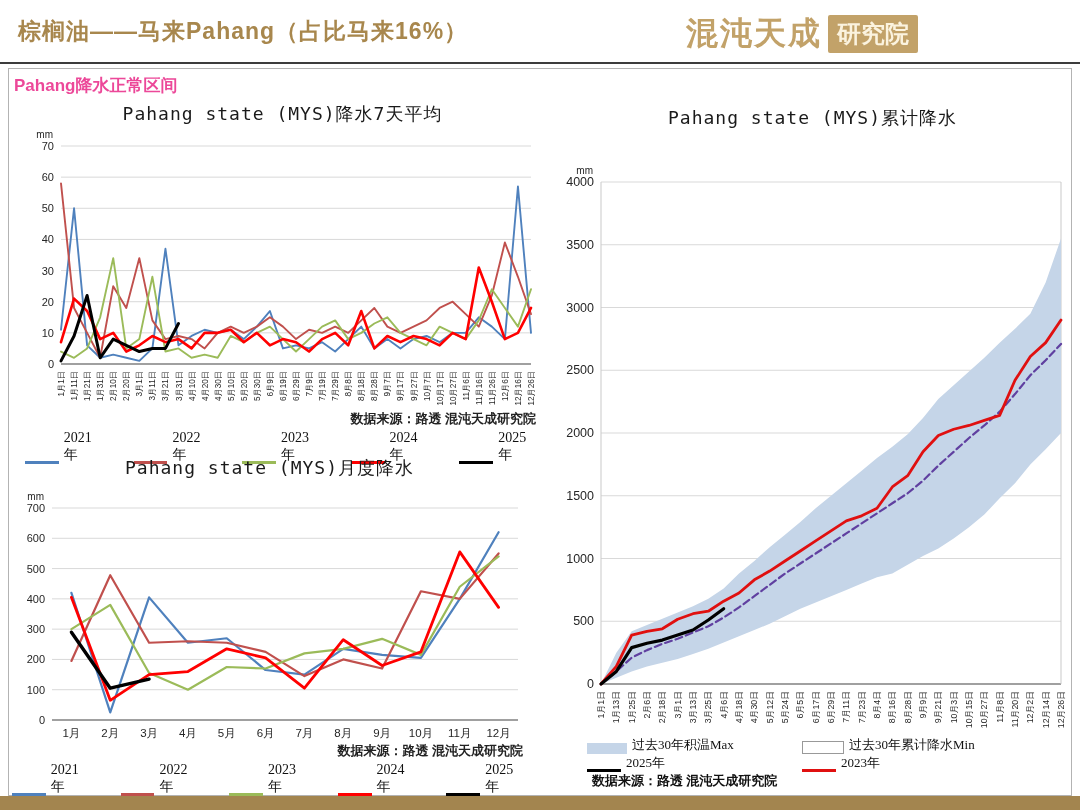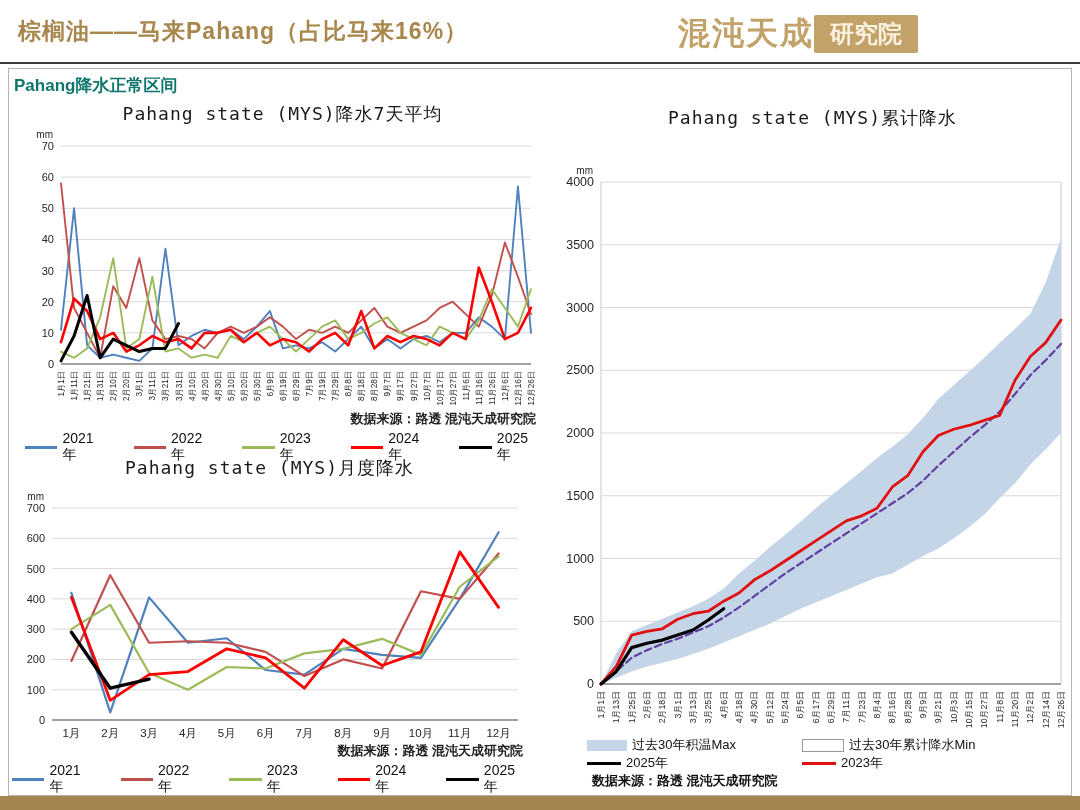--- a/index.html
+++ b/index.html
@@ -1,40 +1,40 @@
 <!DOCTYPE html>
 <html><head>
 <meta charset="utf-8">
 <style>
   html,body{margin:0;padding:0;background:#fff;}
   body{width:1080px;height:810px;position:relative;overflow:hidden;
        font-family:"Liberation Sans","DejaVu Sans",sans-serif;color:#1a1a1a;}
   .header{position:absolute;left:0;top:0;width:960px;height:62px;background:#fff;}
   .header-title{position:absolute;left:18px;top:16px;font-size:23px;font-weight:bold;
        color:#A8874D;letter-spacing:1px;}
-  .logo{position:absolute;right:42px;top:12px;display:flex;align-items:center;}
+  .logo{position:absolute;right:42px;top:12px;display:flex;align-items:center;gap:6px;}
   .logo-text{font-family:"Liberation Serif","DejaVu Serif",serif;font-weight:bold;
        font-size:32px;color:#C2A269;letter-spacing:2px;}
   .logo-badge{font-family:"Liberation Serif","DejaVu Serif",serif;font-weight:bold;
-       font-size:24px;color:#FBF3DF;background:#C2A269;padding:3px 16px;border-radius:2px;}
+       font-size:24px;color:#FBF3DF;background:#C2A269;padding:3px 9px;border-radius:2px;}
   .divider{position:absolute;left:0;top:62px;width:1080px;height:0;border-top:2px solid #3c3c3c;}
   .content-box{position:absolute;left:8px;top:68px;width:1062px;height:726px;
        border:1px solid #b3b3b3;background:#fff;}
-  .section-title{position:absolute;left:14px;top:74px;font-size:17px;font-weight:bold;color:#0f766e;}
+  .section-title{position:absolute;left:14px;top:74px;font-size:17px;font-weight:bold;color:#ec4899;}
   .chart{position:absolute;width:515px;}
   #chart1{left:25px;top:102px;}
   #chart2{left:12px;top:456px;}
   #chart3{left:555px;top:106px;}
   .chart-title{height:24px;text-align:center;font-size:18px;letter-spacing:1px;color:#1a1a1a;
        font-family:"DejaVu Sans Mono","Liberation Mono",monospace;}
   .source{font-size:13px;font-weight:bold;color:#222;text-align:right;padding-right:4px;}
   #chart1 .source{margin-top:-14px;}
   #chart2 .source{margin-top:0px;}
   .legend-row{display:flex;justify-content:center;gap:28px;margin-top:2px;}
-  .lg-item{display:flex;align-items:center;gap:5px;font-size:14px;color:#111;}
+  .lg-item{display:flex;align-items:flex-end;gap:5px;font-size:14px;color:#111;font-family:Liberation Serif, serif;}
   .lg-line{width:34px;height:3px;}
   .lg-dash{width:34px;height:3px;}
   .lg-band{width:40px;height:11px;}
   .lg-band-empty{width:40px;height:11px;background:#fff;border:1px solid #999;}
   #chart3 .legend-grid{display:grid;grid-template-columns:215px auto;
        margin-top:-12px;padding-left:32px;}
   #chart3 .lg-item{font-size:13px;}
   .footer-bar{position:absolute;left:0;top:796px;width:1080px;height:14px;background:#A3854F;}
   svg{display:block;}
 </style>

